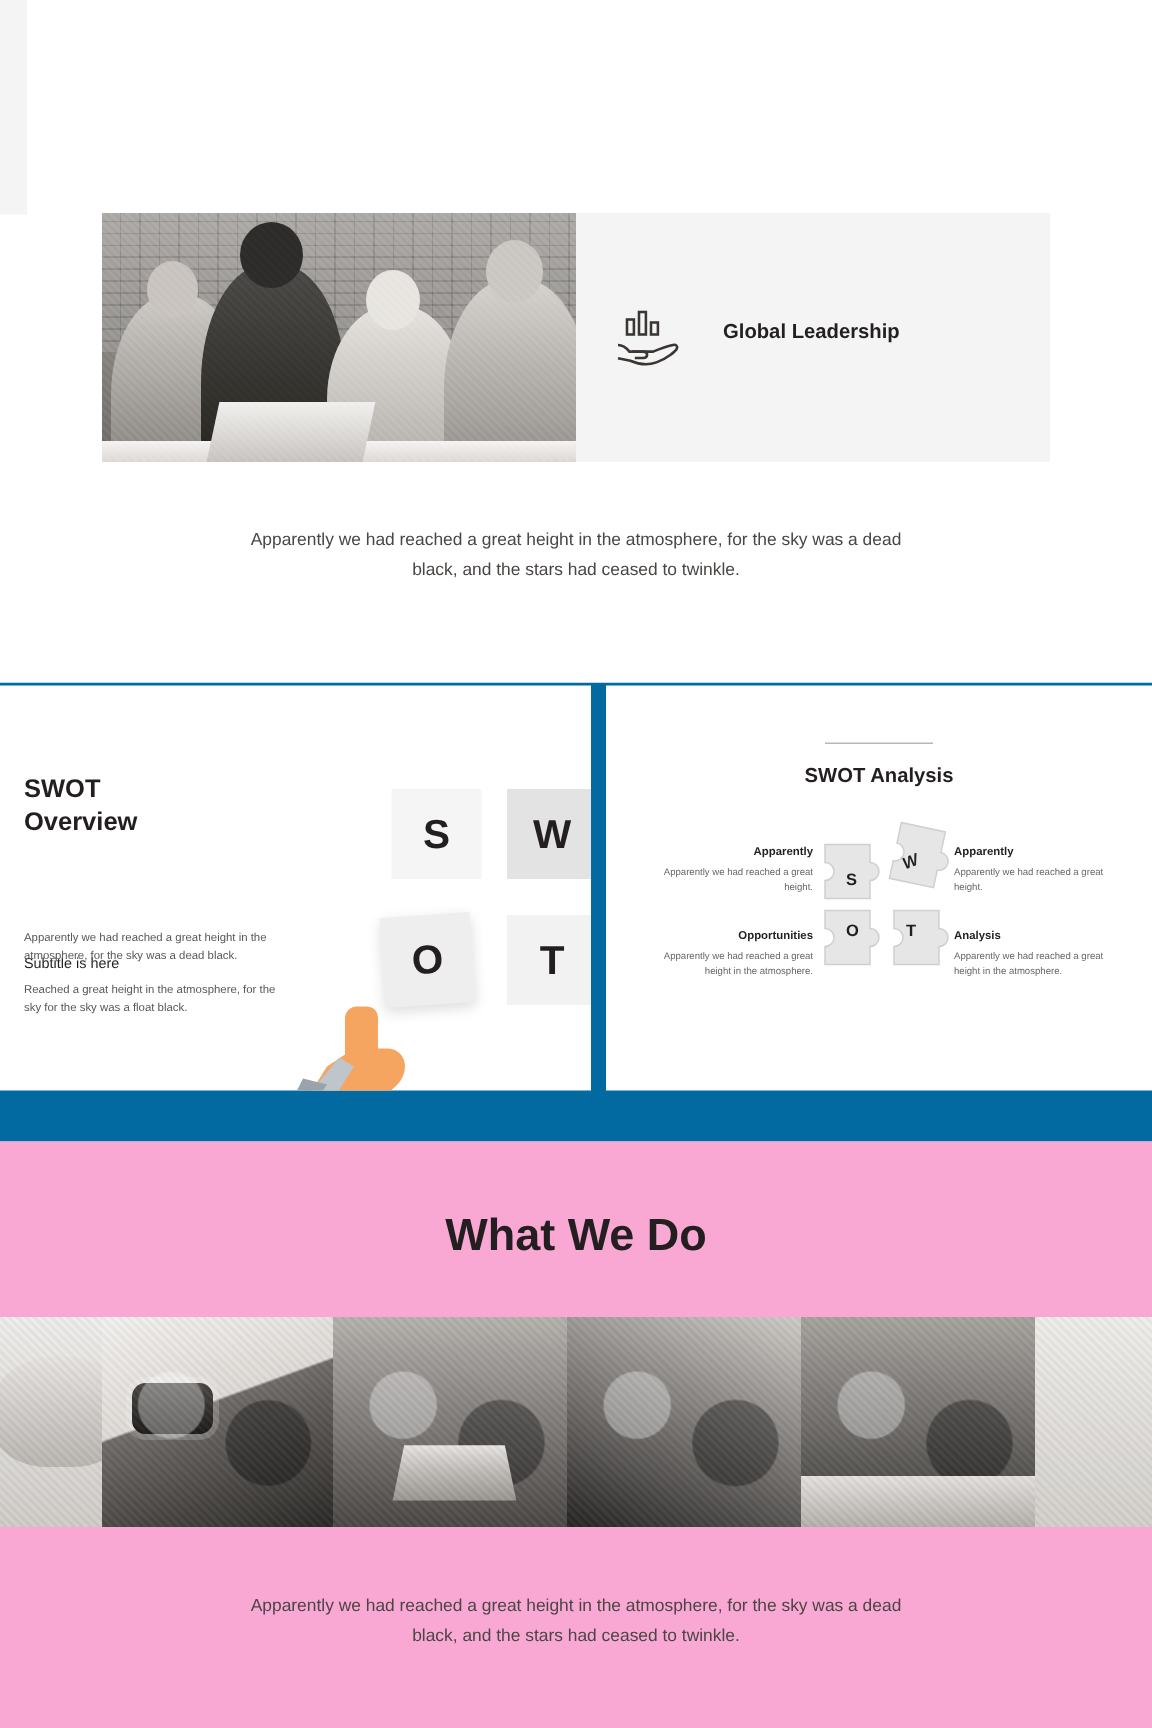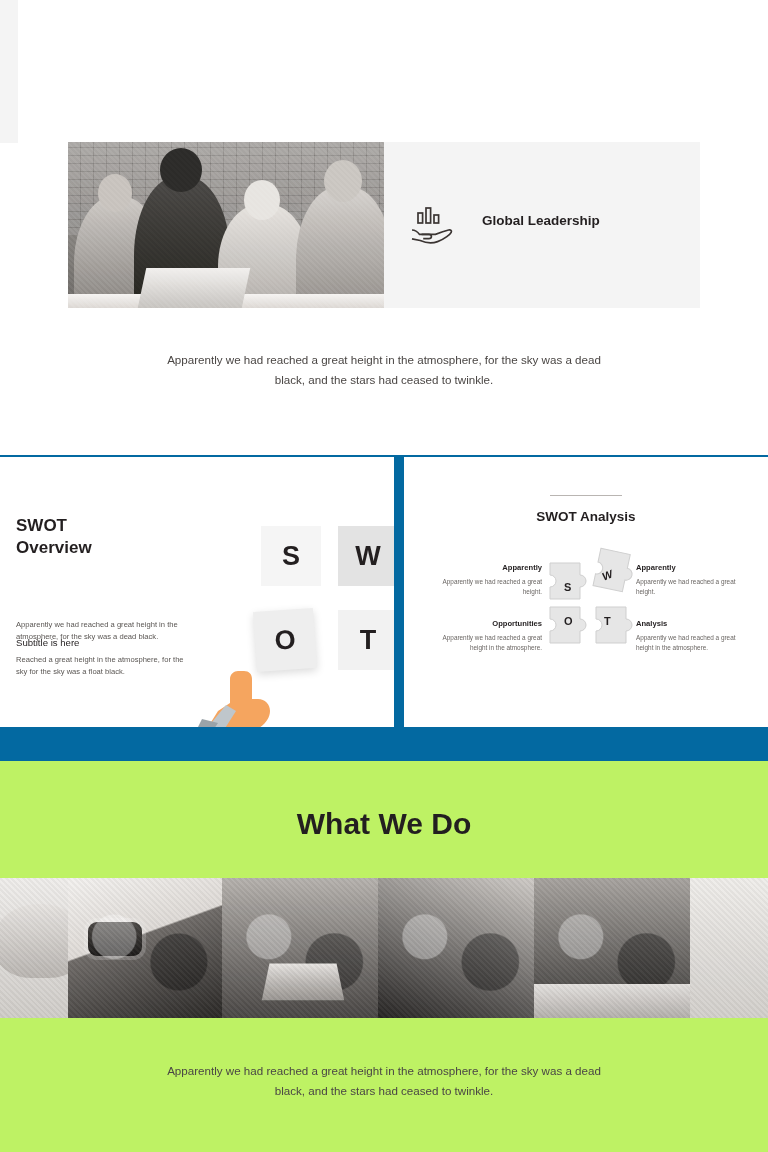--- a/index.html
+++ b/index.html
@@ -200,21 +200,21 @@
   .pz-s { left: 160px; top: 124px; }
   .pz-w { left: 198px; top: 112px; transform: rotate(-22deg); font-style: italic; }
   .pz-o { left: 160px; top: 158px; }
   .pz-t { left: 200px; top: 158px; }
 
   
   .sec-what {
     position: relative;
     width: 768px;
     height: 391px;
-    background: #bef264;
+    background: #f9a8d4;
   }
   .what-title {
     position: absolute; left: 0; right: 0; top: 46px;
     text-align: center; font-size: 30px; font-weight: bold; color: #231f20;
   }
   .strip {
     position: absolute; left: 0; top: 117px; width: 768px; height: 140px;
     display: flex;
   }
   .cell { position: relative; overflow: hidden; }

